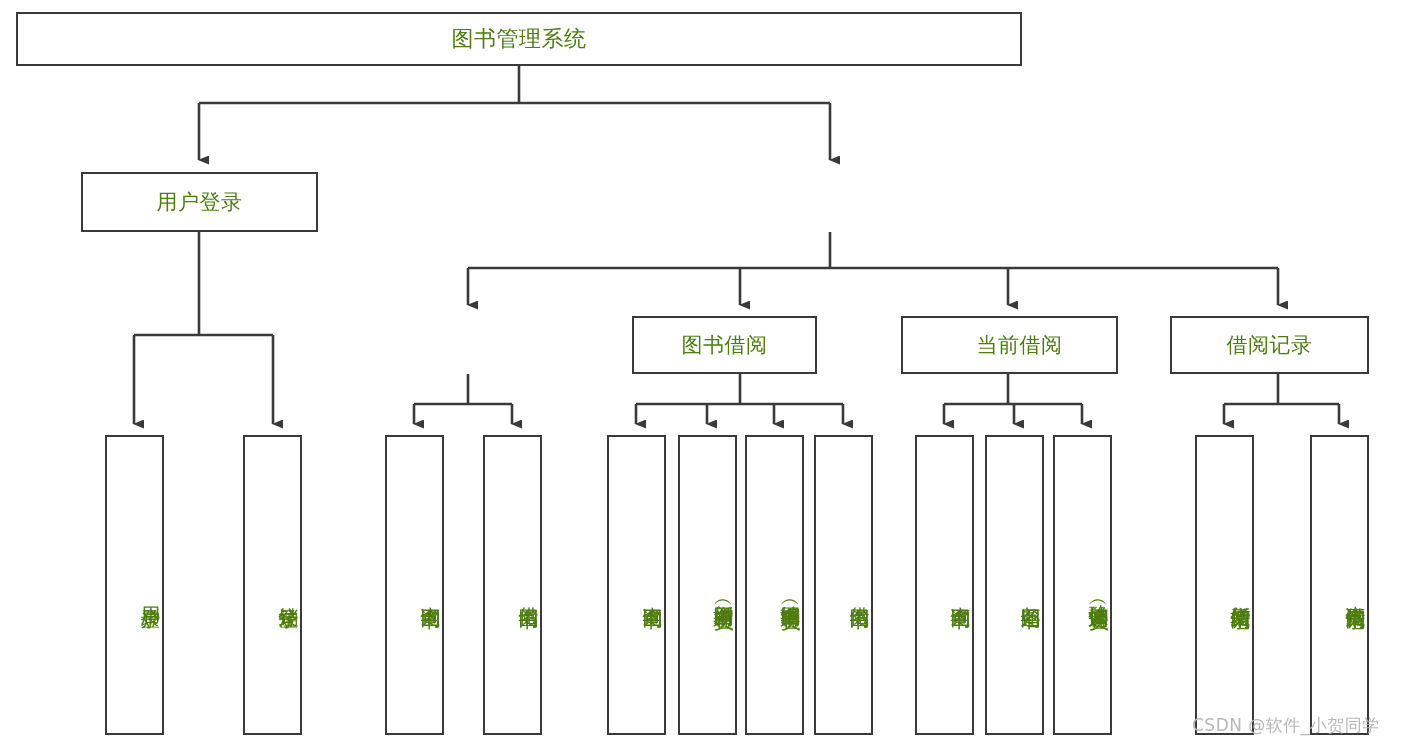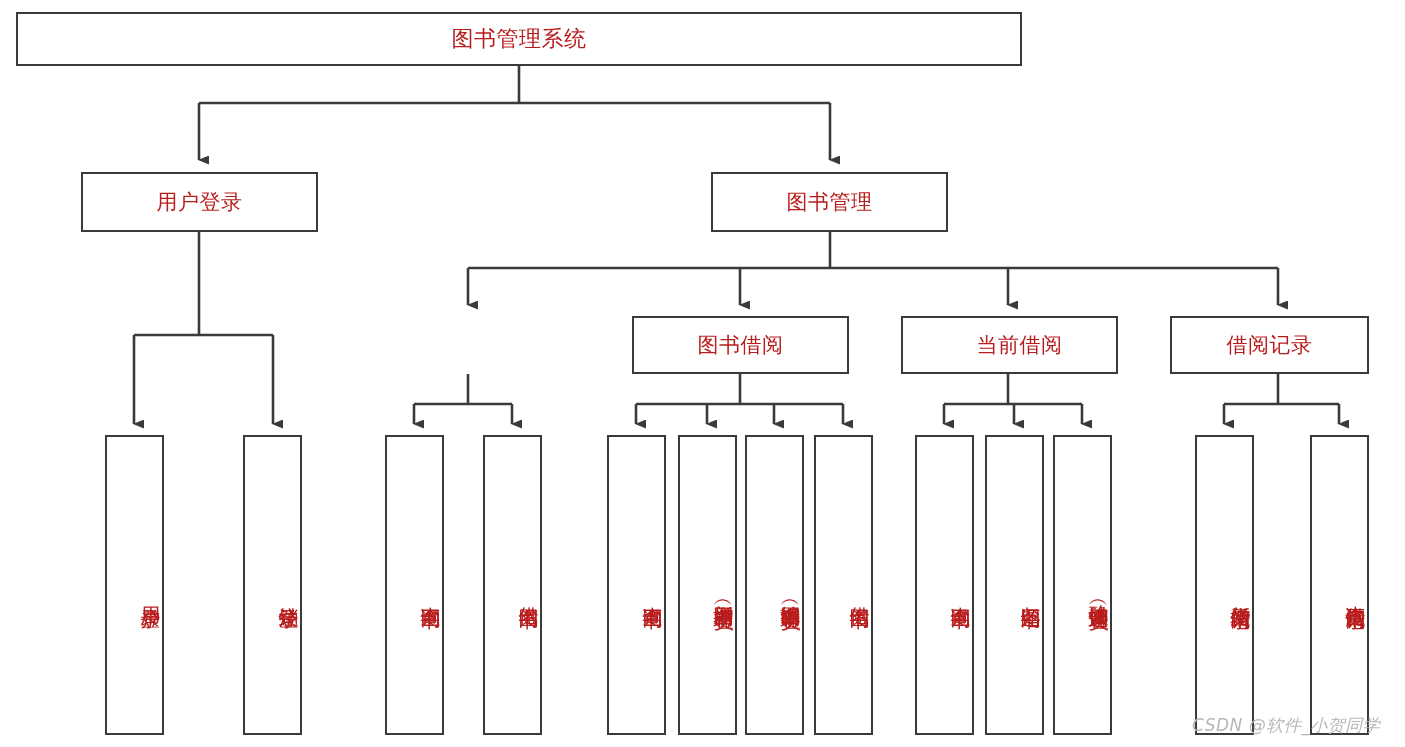--- a/index.html
+++ b/index.html
@@ -26,21 +26,21 @@
     pointer-events: none;
   }
   .node {
     position: absolute;
     box-sizing: border-box;
     border: 2px solid #3a3a3a;
     background: #ffffff;
     display: flex;
     align-items: center;
     justify-content: center;
-    color: #b91c1c;
+    color: #4d7c0f;
   }
   .node.horiz {
     font-size: 21px;
     letter-spacing: 0.5px;
   }
   .node.vert {
     writing-mode: vertical-rl;
     text-orientation: upright;
     font-size: 20px;
     line-height: 1.12;
@@ -51,21 +51,20 @@
   }
   .node.root {
     font-size: 22px;
   }
   .watermark {
     position: absolute;
     color: #b8b8b8;
     font-size: 17px;
     white-space: nowrap;
     letter-spacing: 0.5px;
-    font-style: italic;
   }
 </style>
 </head>
 <body>
 
 <div id="canvas">
 
   <svg id="wires" viewBox="0 0 1405 747" xmlns="http://www.w3.org/2000/svg">
     <defs>
       <marker id="arrow" markerWidth="9" markerHeight="11" refX="4.5" refY="10" orient="auto" markerUnits="userSpaceOnUse">
@@ -118,25 +117,22 @@
     </g>
   </svg>
 
   <div class="node horiz root" style="left:16px; top:12px; width:1006px; height:54px;">
     <span>图书管理系统</span>
   </div>
 
   <div class="node horiz" style="left:81px; top:172px; width:237px; height:60px;">
     <span>用户登录</span>
   </div>
-  <div class="node horiz" style="left:711px; top:172px; width:237px; height:60px;">
-    <span>图书管理</span>
-  </div>
 
-  <div class="node horiz" style="left:632px; top:316px; width:217px; height:58px;">
+  <div class="node horiz" style="left:632px; top:316px; width:185px; height:58px;">
     <span>图书借阅</span>
   </div>
   <div class="node horiz" style="left:901px; top:316px; width:217px; height:58px;padding-left:20px;">
     <span>当前借阅</span>
   </div>
   <div class="node horiz" style="left:1170px; top:316px; width:199px; height:58px;">
     <span>借阅记录</span>
   </div>
 
   <div class="node vert" style="left:105px; top:435px; width:59px; height:300px;">

